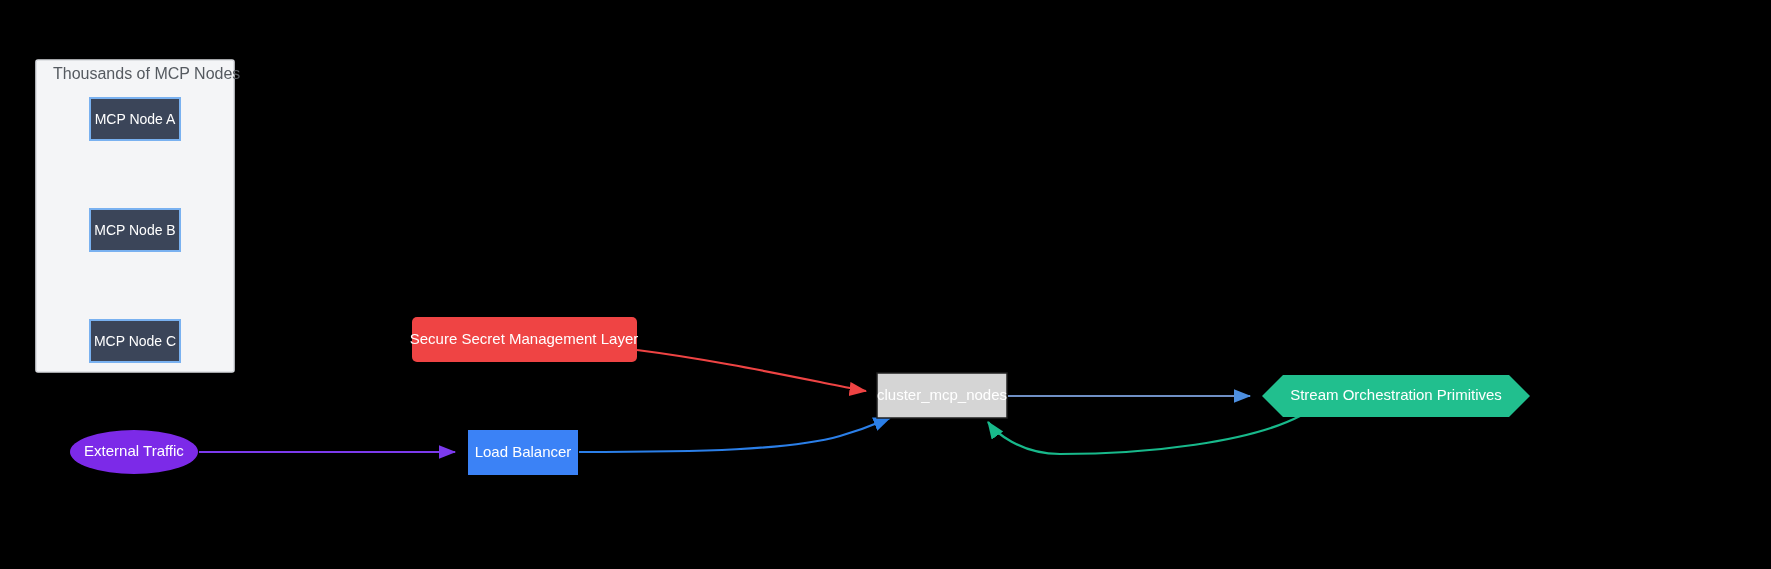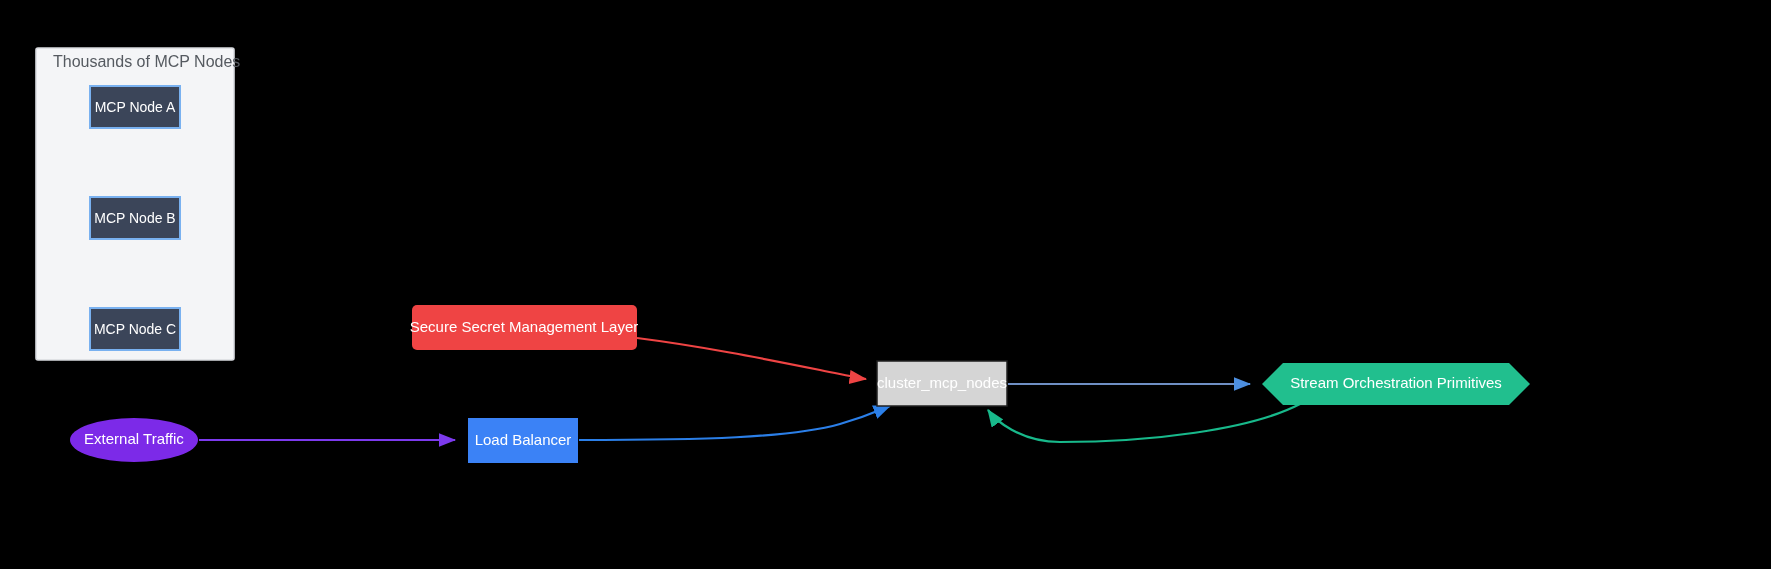--- a/index.html
+++ b/index.html
@@ -9,21 +9,21 @@
   }
   body {
     width: 1771px;
     height: 569px;
     position: relative;
     overflow: hidden;
     font-family: "Liberation Sans", sans-serif;
   }
   #canvas {
     position: absolute;
-    left: 0; top: 0;
+    left: 0; top: 12px;
     width: 1771px;
     height: 528px;
   }
   svg.diagram {
     position: absolute;
     left: 0; top: 0;
     width: 1771px;
     height: 569px;
     overflow: visible;
   }

